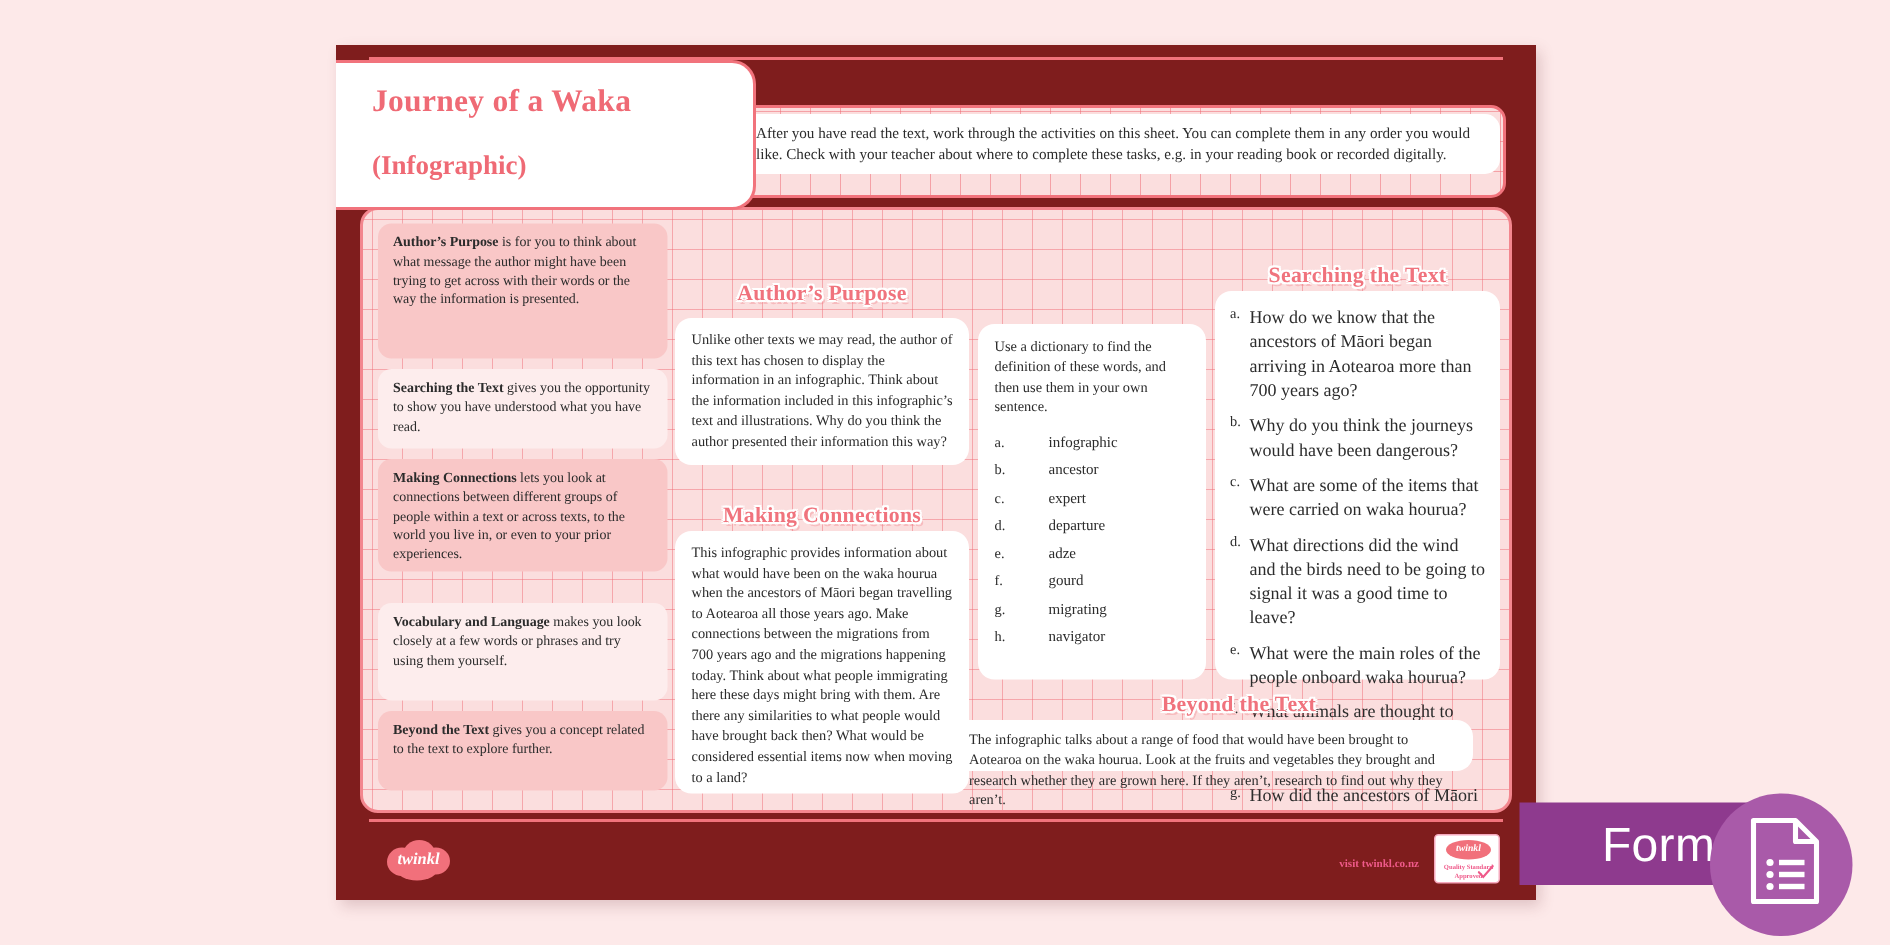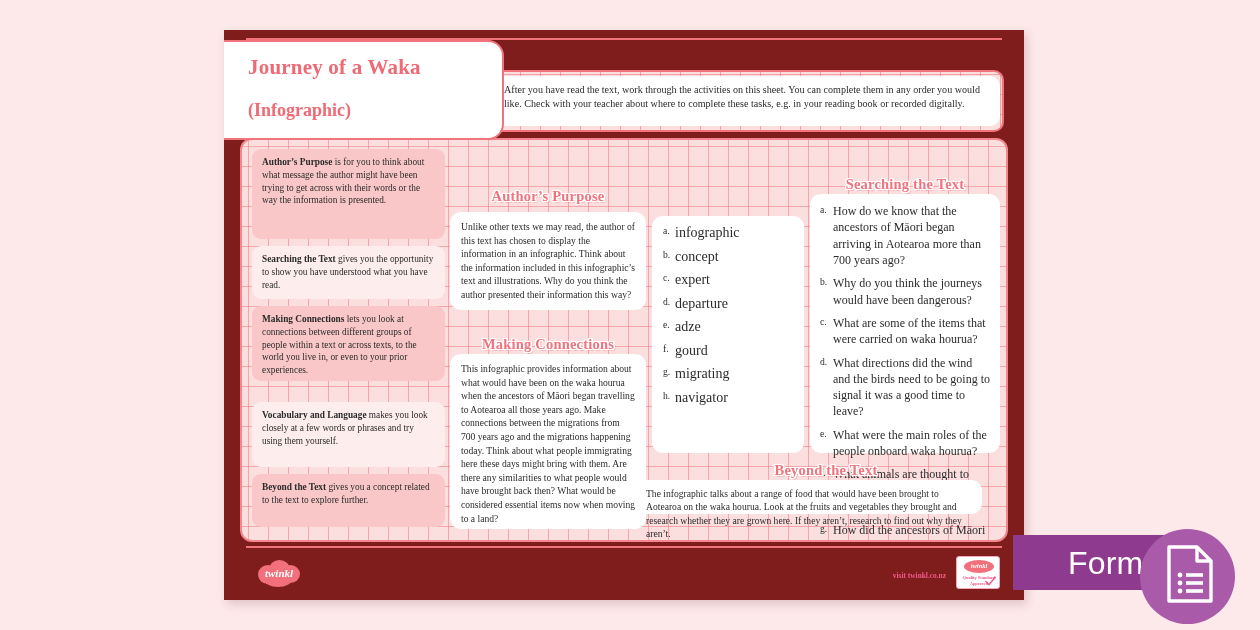--- a/index.html
+++ b/index.html
@@ -80,21 +80,21 @@
     background-image:
       linear-gradient(to right, rgba(240,110,120,.55) 1px, transparent 1px),
       linear-gradient(to bottom, rgba(240,110,120,.55) 1px, transparent 1px);
     background-size: 20px 20px;
     background-position: 4px 2px;
     z-index: 4;
   }
   #instr-box {
     position: absolute;
     left: 268px; top: 46px;
-    width: 508px; height: 50px;
+    width: 508px; height: 40px;
     background: #fff;
     border-radius: 10px;
     padding: 7px 12px 0 12px;
     z-index: 5;
   }
   .body-text {
     color: #2b2b2b;
     font-size: 10.1px;
     line-height: 1.42;
   }
@@ -158,21 +158,21 @@
   .qitem { display: flex; margin-bottom: 7px; }
   .qmark {
     width: 13px; flex: 0 0 13px;
     color: #2b2b2b; font-size: 9.6px; line-height: 1.36;
   }
   .qtext { color: #2b2b2b; font-size: 12px; line-height: 1.36; }
 
   .vlist { list-style: none; }
   .vitem { display: flex; margin-bottom: 7.5px; }
   .vmark { width: 12px; flex: 0 0 12px; color: #2b2b2b; font-size: 9.6px; }
-  .vtext { color: #2b2b2b; font-size: 14px; }
+  .vtext { color: #2b2b2b; font-size: 10px; margin-left: 24px; }
 
   
   #twinkl-logo {
     position: absolute;
     left: 32px; bottom: 12px;
     width: 46px; height: 30px;
   }
   #twinkl-logo .blob {
     position: absolute; background: #f1707b; border-radius: 50%;
   }
@@ -310,28 +310,29 @@
     <div class="card" style="left:208px; top:72px; width:196px; height:98px; padding:8px 11px;">
       <div class="body-text" style="font-size:9.6px; line-height:1.42;">Unlike other texts we may read, the author of this text has chosen to display the information in an infographic. Think about the information included in this infographic’s text and illustrations. Why do you think the author presented their information this way?</div>
     </div>
 
     <div class="sec-head" style="position:absolute; left:208px; top:196px; width:196px; font-size:14.5px; z-index:3;">Making Connections</div>
     <div class="card" style="left:208px; top:214px; width:196px; height:175px; padding:8px 11px;">
       <div class="body-text" style="font-size:9.6px; line-height:1.42;">This infographic provides information about what would have been on the waka hourua when the ancestors of Māori began travelling to Aotearoa all those years ago. Make connections between the migrations from 700 years ago and the migrations happening today. Think about what people immigrating here these days might bring with them. Are there any similarities to what people would have brought back then? What would be considered essential items now when moving to a land?</div>
     </div>
 
     <div class="card" style="left:410px; top:76px; width:152px; height:237px; padding:9px 11px;">
+      <div class="body-text" style="font-size:9.6px; line-height:1.4; margin-bottom:11px;">Use a dictionary to find the definition of these words, and then use them in your own sentence.</div>
       <ul class="vlist">
         <li class="vitem">
           <span class="vmark">a.</span>
           <span class="vtext">infographic</span>
         </li>
         <li class="vitem">
           <span class="vmark">b.</span>
-          <span class="vtext">concept</span>
+          <span class="vtext">ancestor</span>
         </li>
         <li class="vitem">
           <span class="vmark">c.</span>
           <span class="vtext">expert</span>
         </li>
         <li class="vitem">
           <span class="vmark">d.</span>
           <span class="vtext">departure</span>
         </li>
         <li class="vitem">

